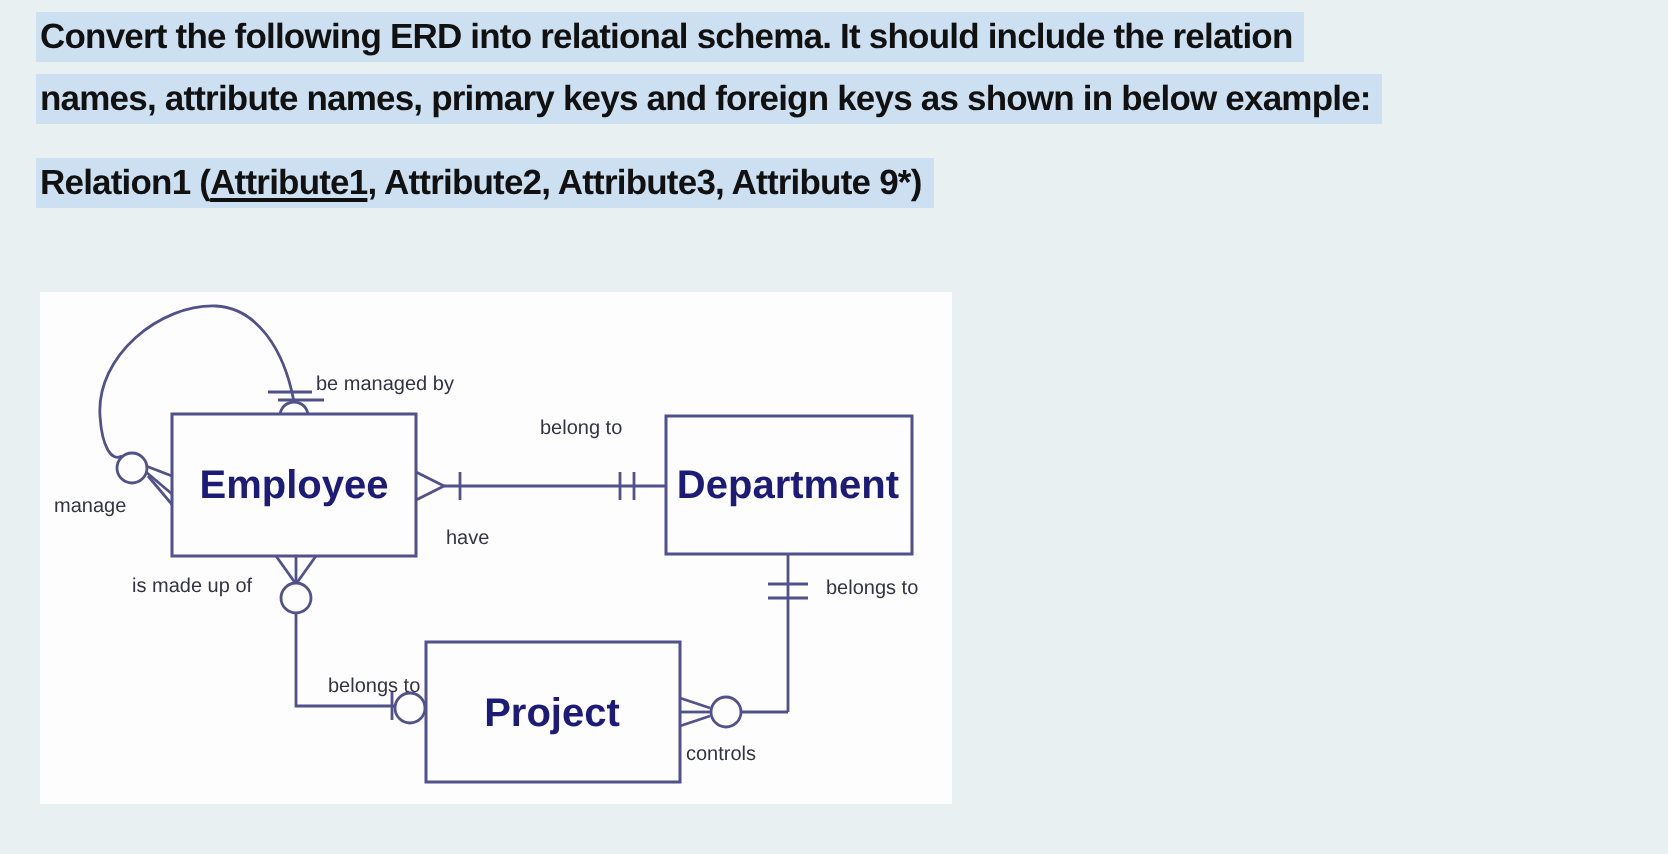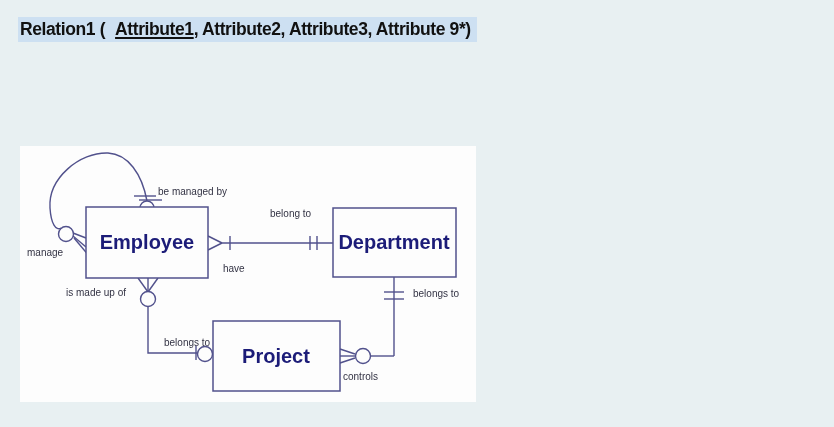--- a/index.html
+++ b/index.html
@@ -18,21 +18,21 @@
     letter-spacing: -0.4px;
     color: #111111;
     line-height: 31px;
   }
   .q-line { display: block; white-space: nowrap; }
   .hl {
     background: #cde0f2;
     padding: 2px 6px 3px 2px;
   }
   .example-line { margin-top: 11px; }
-  .u { text-decoration: underline; text-decoration-thickness: 1.5px; text-underline-offset: 2px; margin-left: 10px; }
+  .u { text-decoration: underline; text-decoration-thickness: 1.5px; text-underline-offset: 2px; }
   .diagram-panel {
     position: absolute;
     left: 20px; top: 146px;
     width: 456px; height: 256px;
     background: #fdfdfd;
   }
   .diagram-panel svg { display: block; width: 456px; height: 256px; }
   .erd-line { stroke: #51518c; stroke-width: 1.4; fill: none; }
   .erd-rect { stroke: #51518c; stroke-width: 1.5; fill: #fdfdfd; }
   .erd-circle { stroke: #51518c; stroke-width: 1.4; fill: #fdfdfd; }
@@ -46,20 +46,22 @@
   .rel-label {
     fill: #333344;
     font-family: "Liberation Sans", sans-serif;
     font-size: 10px;
   }
 </style>
 </head>
 <body>
 
 <div class="question-block">
+  <div class="q-line"><span class="hl">Convert the following ERD into relational schema. It should include the relation</span></div>
+  <div class="q-line"><span class="hl">names, attribute names, primary keys and foreign keys as shown in below example:</span></div>
   <div class="q-line example-line"><span class="hl"><span>Relation1 (</span><span class="u">Attribute1</span><span>, Attribute2, Attribute3, Attribute 9*)</span></span></div>
 </div>
 
 <div class="diagram-panel">
   <svg viewBox="0 0 456 256" xmlns="http://www.w3.org/2000/svg">
 
     <path class="erd-line" d="M 127 55 C 122 28 108 8 88 7 C 60 6 28 32 30 62 C 31 78 36 85 41 82"></path>
 
     <line class="erd-line" x1="114" y1="50" x2="136" y2="50"></line>
     <line class="erd-line" x1="119" y1="54" x2="142" y2="54"></line>

